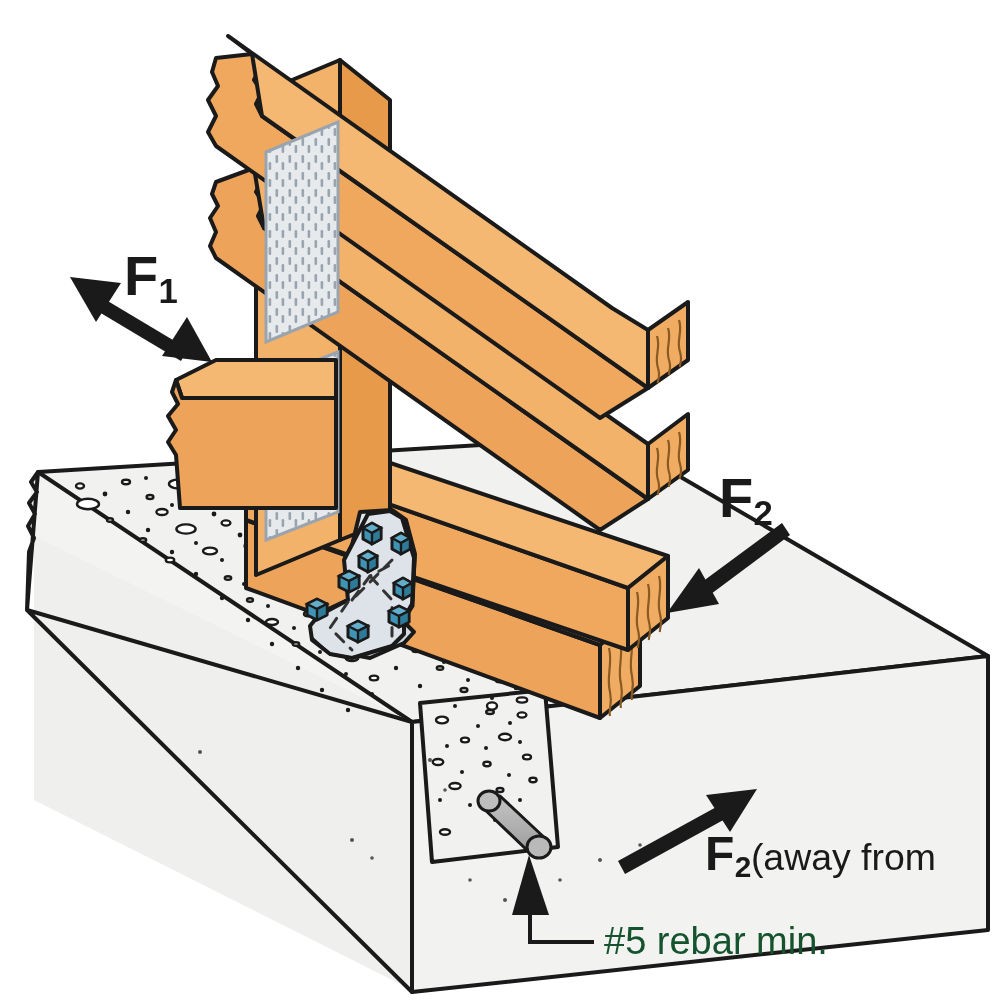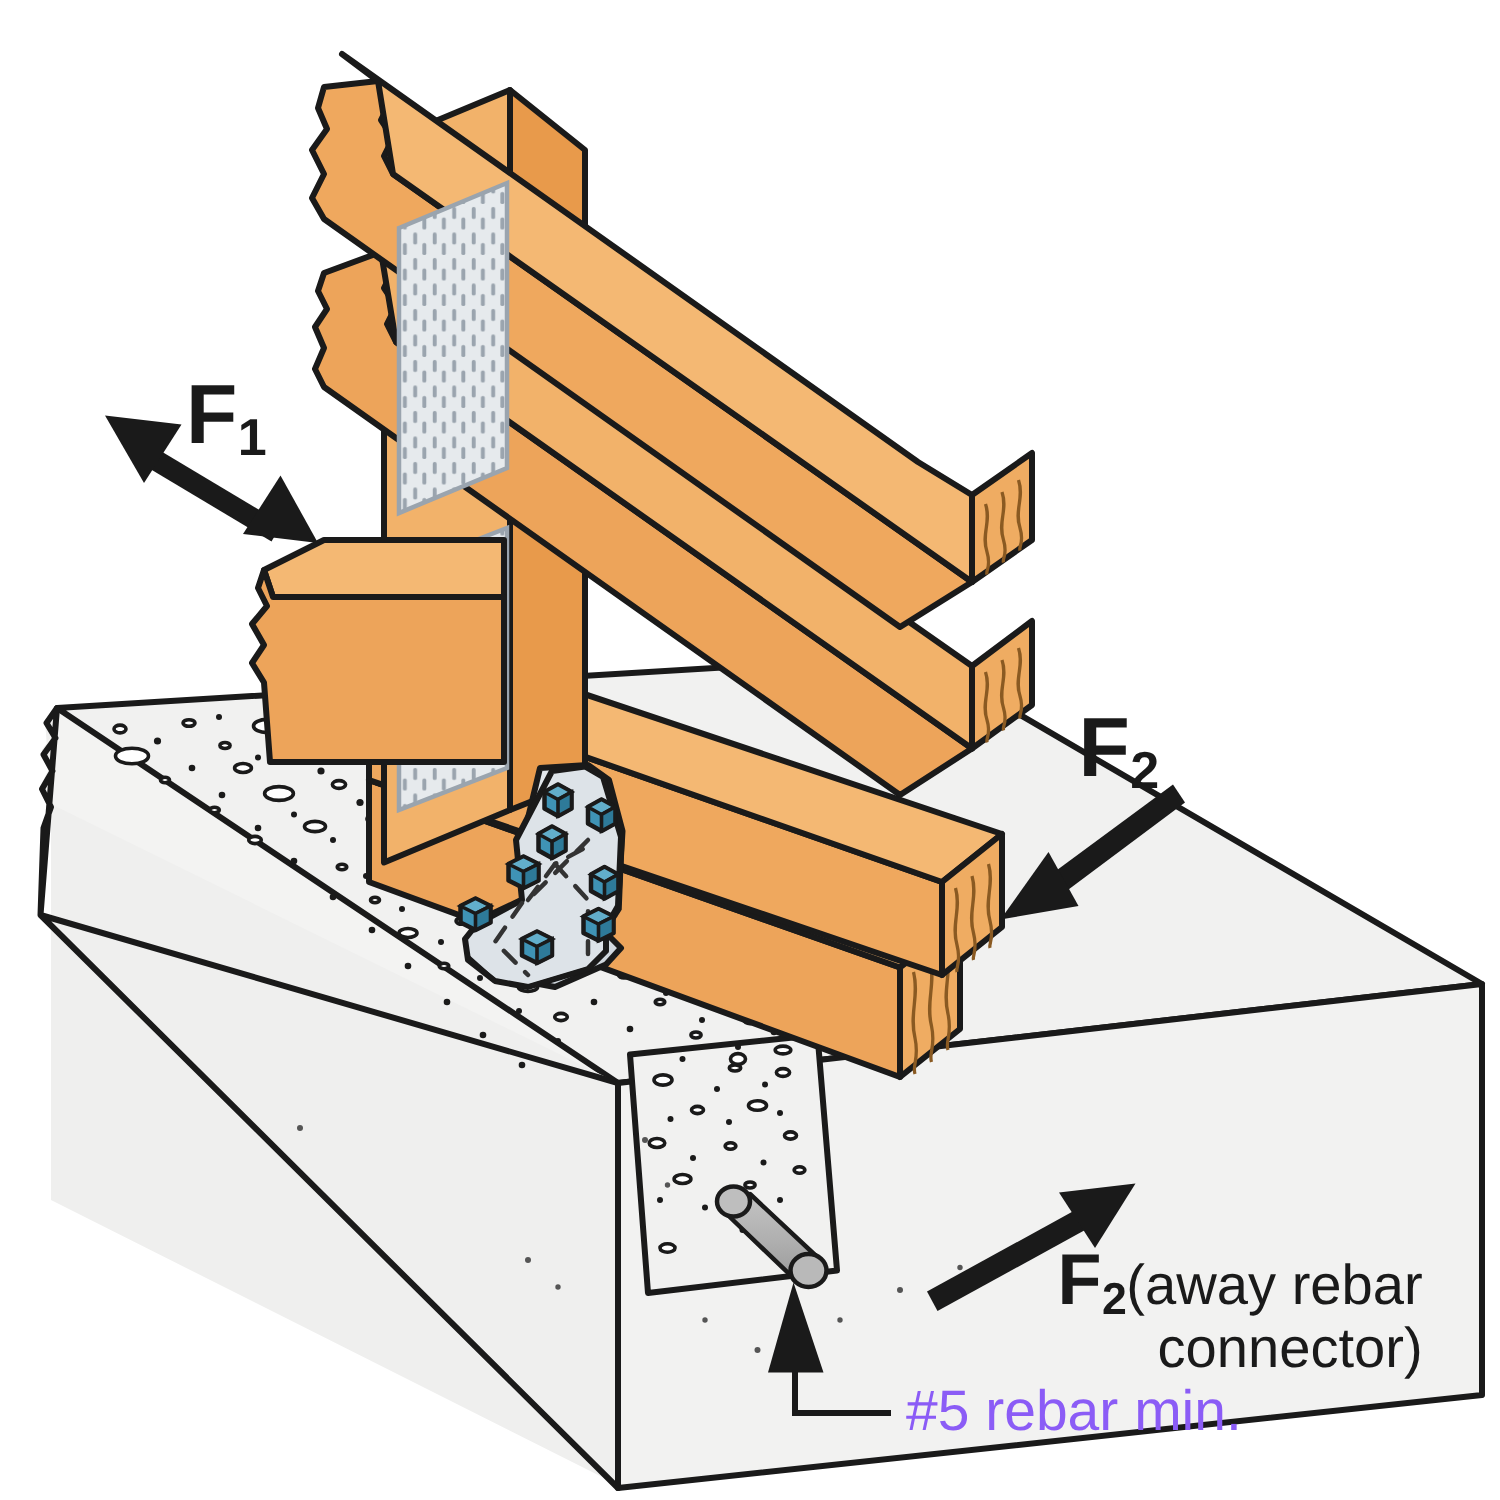--- a/index.html
+++ b/index.html
@@ -76,21 +76,21 @@
     font-weight: normal;
     font-size: 0.78em;
     margin-top: 2px;
   }
   #label-rebar {
     position: absolute;
     left: 604px;
     top: 920px;
     font-size: 38px;
     font-weight: normal;
-    color: #8b5cf6;
+    color: #14532d;
     font-family: "Liberation Sans", sans-serif;
     white-space: nowrap;
   }
 </style>
 </head>
 <body>
 
 <div id="diagram-root">
 
   <svg class="figure" viewBox="0 0 1000 1000">
@@ -432,18 +432,18 @@
       <path d="M 530 915 L 530 942 L 592 942" fill="none" stroke="#1a1a1a" stroke-width="4" stroke-linecap="square"></path>
     </g>
   </svg>
 
   <div class="label-layer">
 
     <div class="force-label" id="label-f1"><span>F</span><span class="sub">1</span></div>
 
     <div class="force-label" id="label-f2-upper"><span>F</span><span class="sub">2</span></div>
 
-    <div class="force-label" id="label-f2-lower"><span>F</span><span class="sub">2</span><span class="note">(away rebar</span><span class="note-line2">connector)</span></div>
+    <div class="force-label" id="label-f2-lower"><span>F</span><span class="sub">2</span><span class="note">(away from</span></div>
 
     <div id="label-rebar">#5 rebar min.</div>
   </div>
 
 </div>
 
 </body></html>

